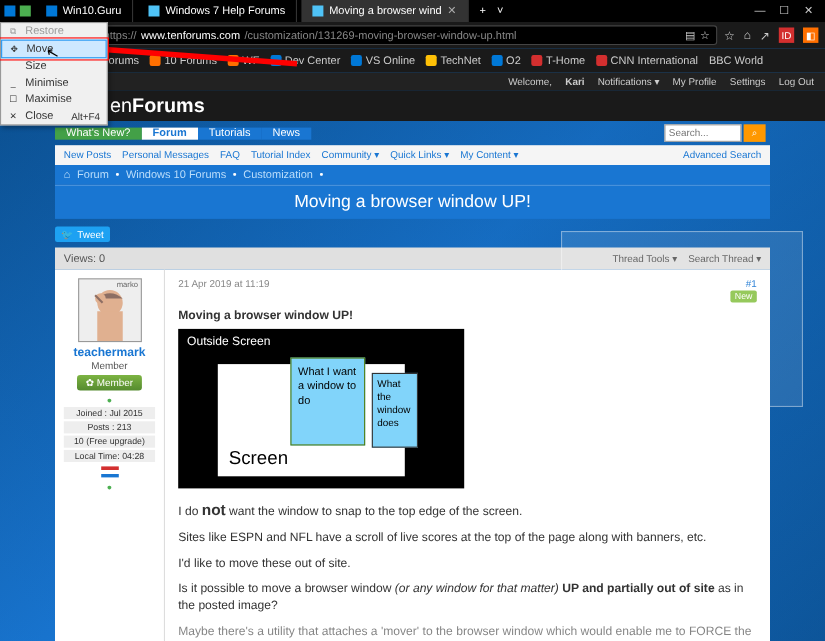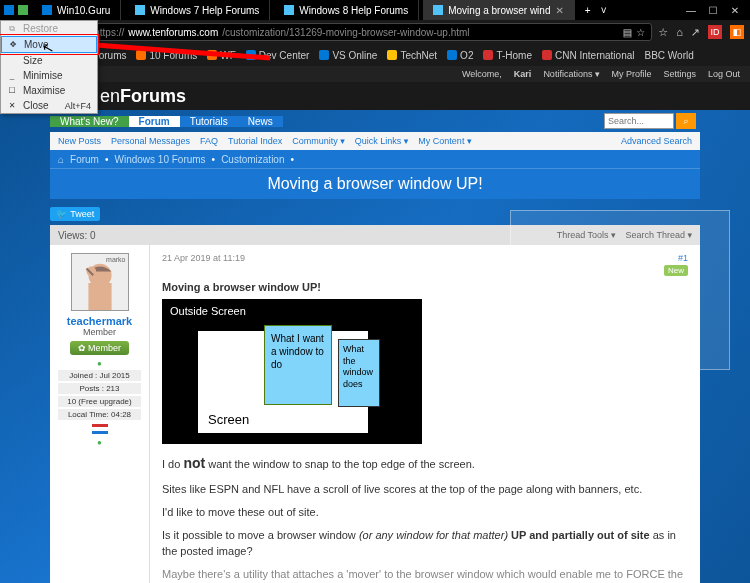--- a/index.html
+++ b/index.html
@@ -108,21 +108,21 @@
 .post-main { flex: 1; padding: 8px 12px; font-size: 11px; color: #333; }
 .post-meta { color: #888; font-size: 9px; display: flex; }
 .post-num { margin-left: auto; color: #1976d2; }
 .new-badge { background: #8bc34a; color: #fff; font-size: 8px; padding: 1px 4px; border-radius: 2px; margin-left: 4px; }
 .post-title { font-weight: bold; font-size: 11px; margin: 6px 0; }
 
 
 .diagram { width: 260px; height: 145px; background: #000; position: relative; margin: 6px 0 10px; }
 .diag-label { position: absolute; top: 6px; left: 8px; color: #fff; font-size: 11px; }
 .diag-screen { position: absolute; left: 36px; top: 32px; width: 170px; height: 102px; background: #fff; }
-.diag-screen-label { position: absolute; bottom: 6px; left: 10px; color: #000; font-size: 13px; }
+.diag-screen-label { position: absolute; bottom: 6px; left: 10px; color: #000; font-size: 17px; }
 .diag-want { position: absolute; left: 102px; top: 26px; width: 68px; height: 80px; background: #81d4fa; border: 1px solid #4d7c0f; color: #000; font-size: 10px; padding: 6px; line-height: 1.3; }
 .diag-does { position: absolute; left: 176px; top: 40px; width: 42px; height: 68px; background: #81d4fa; border: 1px solid #333; color: #000; font-size: 9px; padding: 4px; line-height: 1.3; }
 
 .post-body p { margin: 8px 0; font-size: 11px; line-height: 1.4; }
 .post-body .not { font-weight: bold; font-size: 14px; margin-top: 40px; }
 .post-body em { font-style: italic; }
 .post-body strong { font-weight: bold; }
 
 
 .desk-shape1 { position: absolute; right: 20px; top: 210px; width: 220px; height: 160px; border: 1px solid rgba(255,255,255,0.4); background: rgba(255,255,255,0.1); }
@@ -135,24 +135,20 @@
   <div class="titlebar-left">
     <span class="sq blue-sq"></span>
     <span class="sq green-sq"></span>
     <div class="tab">
       <span class="tab-icon blue-sq"></span>
       <span>Win10.Guru</span>
     </div>
     <div class="tab">
       <span class="tab-icon" style="background:#4fc3f7"></span>
       <span>Windows 7 Help Forums</span>
-    </div>
-    <div class="tab">
-      <span class="tab-icon" style="background:#4fc3f7"></span>
-      <span>Windows 8 Help Forums</span>
     </div>
     <div class="tab active">
       <span class="tab-icon" style="background:#4fc3f7"></span>
       <span>Moving a browser wind</span>
       <span class="tab-close">✕</span>
     </div>
     <span style="padding:0 6px">+</span>
     <span>˅</span>
   </div>
   <div class="titlebar-right">

